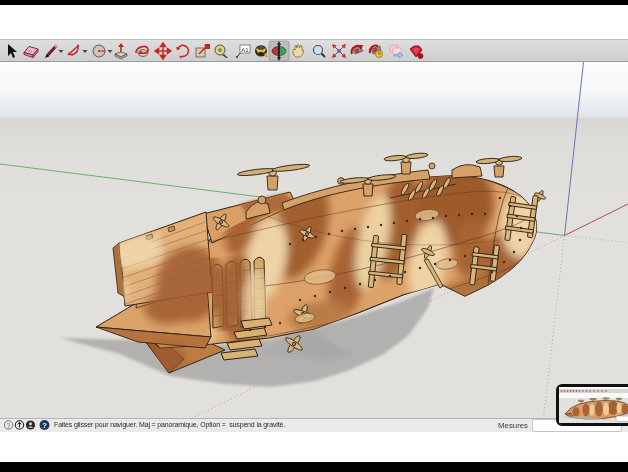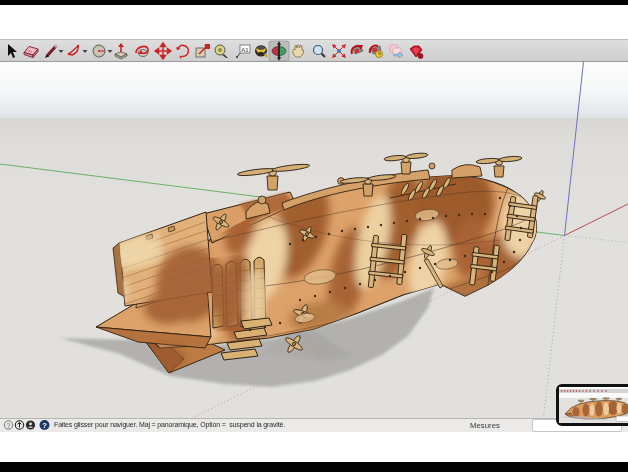--- a/index.html
+++ b/index.html
@@ -2,21 +2,21 @@
 <html><head>
 <meta charset="utf-8">
 <style>
 html,body{margin:0;padding:0;background:#fff;}
 #root{position:relative;width:628px;height:472px;overflow:hidden;font-family:"Liberation Sans",sans-serif;background:#fff;}
 #topblack{position:absolute;left:0;top:0;width:628px;height:5px;background:#000;}
 #toolbar{position:absolute;left:0;top:39px;width:628px;height:23px;background:linear-gradient(#dedede,#cecece);border-top:1px solid #bcbcbc;border-bottom:1px solid #9a9a9a;box-sizing:border-box;}
 #canvas{position:absolute;left:0;top:62px;width:628px;height:356px;}
 #statusbar{position:absolute;left:0;top:418px;width:628px;height:14px;background:#ebeae8;border-top:1px solid #b6b5b3;box-sizing:border-box;}
 #statustext{position:absolute;left:54px;top:420.5px;font-size:7px;color:#2a2a2a;letter-spacing:-0.15px;}
-#mesures{position:absolute;left:470px;top:420.5px;width:58px;font-size:7.8px;color:#3a3a3a;}
+#mesures{position:absolute;left:470px;top:420.5px;width:58px;text-align:right;font-size:7.8px;color:#3a3a3a;}
 #mesbox{position:absolute;left:532px;top:419px;width:88px;height:11px;background:#fff;border:1px solid #c6c5c3;border-radius:2px;}
 #botwhite{position:absolute;left:0;top:432px;width:628px;height:30px;background:#fff;}
 #botblack{position:absolute;left:0;top:462px;width:628px;height:10px;background:#000;}
 #thumb{position:absolute;left:556px;top:384px;width:80px;height:36px;background:#f2f2f0;border:3px solid #111;border-radius:6px;}
 </style>
 </head>
 <body>
 <div id="root">
   <div id="topblack"></div>
   <div id="toolbar">

